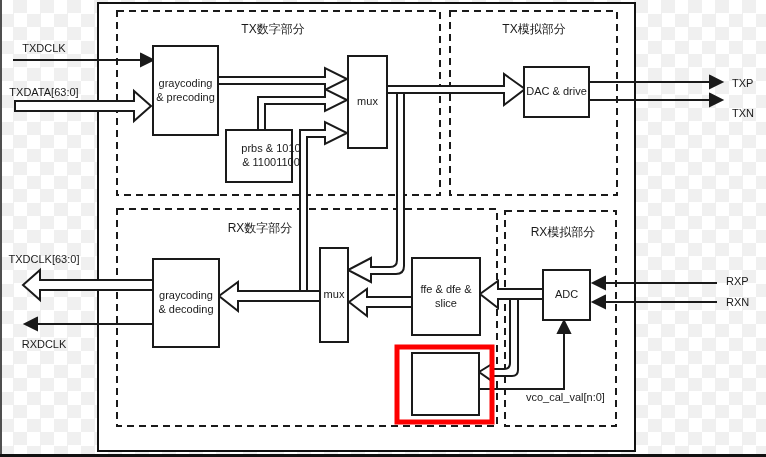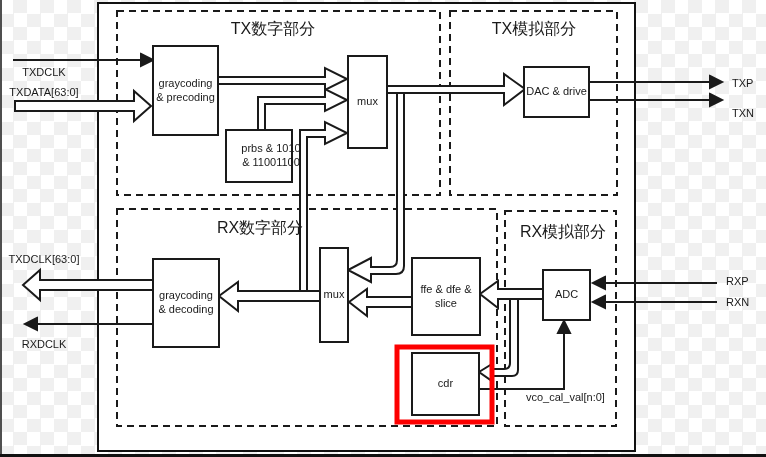--- a/index.html
+++ b/index.html
@@ -11,21 +11,21 @@
     background-size:27px 27px;
     position:relative;
   }
   .stage{position:absolute;left:0;top:0;width:766px;height:457px;}
   svg{position:absolute;left:0;top:0;}
   .lbl{
     position:absolute;color:#1a1a1a;font-size:11px;line-height:1.25;
     display:flex;align-items:center;justify-content:center;text-align:center;
     white-space:pre;pointer-events:none;
   }
-  .section-lbl{font-size:16px;}
+  .section-lbl{font-size:12px;}
   .left-edge{position:absolute;left:0;top:0;width:2px;height:457px;background:#4f4f4f;}
   .bottom-edge{position:absolute;left:0;top:454px;width:766px;height:3px;background:#111111;}
   .port-left{justify-content:flex-start;text-align:left;}
 </style>
 </head>
 <body>
 
 <div class="stage">
 
   <svg width="766" height="457" viewBox="0 0 766 457">
@@ -105,23 +105,22 @@
   <div class="lbl" style="left:226px;top:130px;width:66px;height:52px;margin-left:12px;">prbs &amp; 1010
 &amp; 11001100</div>
   <div class="lbl" style="left:348px;top:56px;width:39px;height:92px;">mux</div>
   <div class="lbl" style="left:524px;top:67px;width:65px;height:50px;">DAC &amp; drive</div>
   <div class="lbl" style="left:153px;top:259px;width:66px;height:88px;">graycoding
 &amp; decoding</div>
   <div class="lbl" style="left:320px;top:248px;width:28px;height:94px;">mux</div>
   <div class="lbl" style="left:412px;top:258px;width:68px;height:77px;">ffe &amp; dfe &amp;
 slice</div>
   <div class="lbl" style="left:543px;top:270px;width:47px;height:50px;">ADC</div>
-  <div class="lbl" style="left:412px;top:353px;width:67px;height:62px;">cdr</div>
 
-  <div class="lbl" style="left:14px;top:42px;width:60px;height:13px;margin-top:24px;">TXDCLK</div>
+  <div class="lbl" style="left:14px;top:42px;width:60px;height:13px;">TXDCLK</div>
   <div class="lbl" style="left:4px;top:86px;width:80px;height:13px;">TXDATA[63:0]</div>
   <div class="lbl" style="left:4px;top:253px;width:80px;height:13px;">TXDCLK[63:0]</div>
   <div class="lbl" style="left:14px;top:338px;width:60px;height:13px;">RXDCLK</div>
   <div class="lbl port-left" style="left:732px;top:77px;width:32px;height:13px;">TXP</div>
   <div class="lbl port-left" style="left:732px;top:107px;width:32px;height:13px;">TXN</div>
   <div class="lbl port-left" style="left:726px;top:275px;width:32px;height:13px;">RXP</div>
   <div class="lbl port-left" style="left:726px;top:296px;width:32px;height:13px;">RXN</div>
 
   <div class="lbl port-left" style="left:526px;top:391px;width:92px;height:13px;">vco_cal_val[n:0]</div>
 

